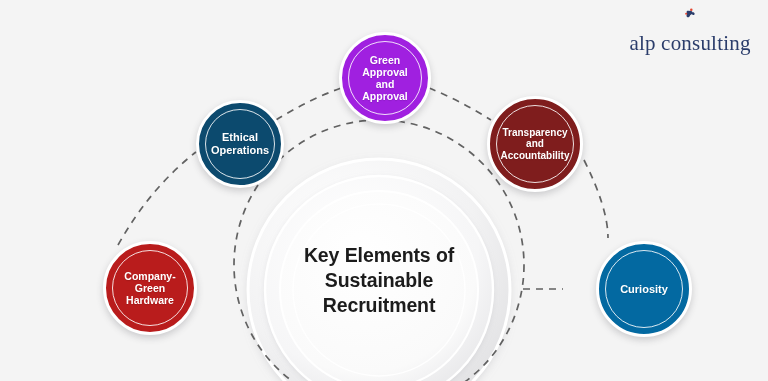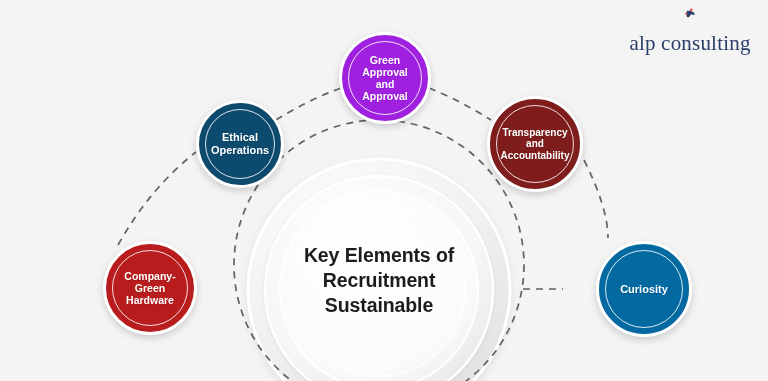--- a/index.html
+++ b/index.html
@@ -184,22 +184,22 @@
       <path d="M 276 120 Q 308 100 341 88"></path>
       <path d="M 429 88 Q 461 101 491 120"></path>
       <path d="M 584 160 Q 608 208 608 238"></path>
       <path d="M 118 245 Q 150 188 196 152"></path>
       <path d="M 523 289 L 563 289"></path>
     </g>
   </svg>
 
   <div id="hub-label">
     <span>Key Elements of</span>
+    <span>Sustainable</span>
     <span>Recruitment</span>
-    <span>Sustainable</span>
   </div>
 
   <div class="node" id="node-green-hardware">
     <div class="node-ring"></div>
     <div class="node-label">
       <span>Green</span>
       <span>Approval</span>
       <span>and</span>
       <span>Approval</span>
     </div>

